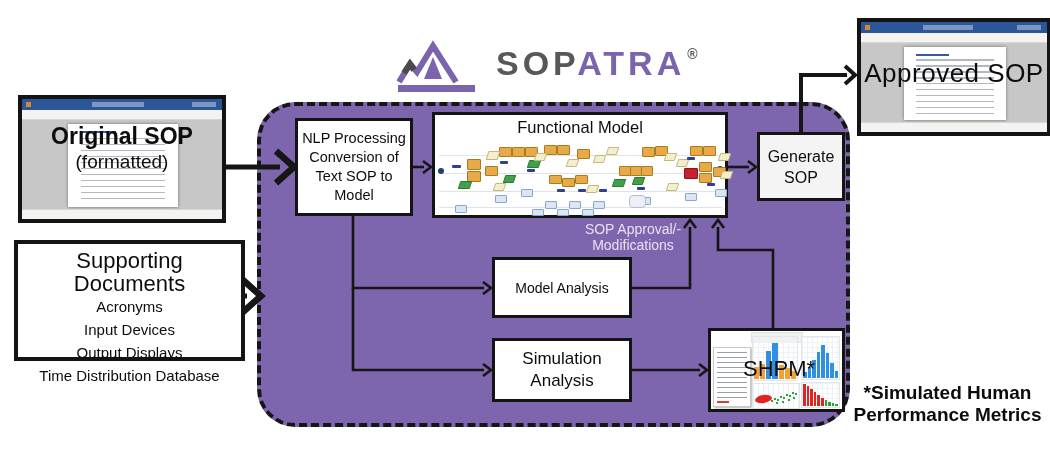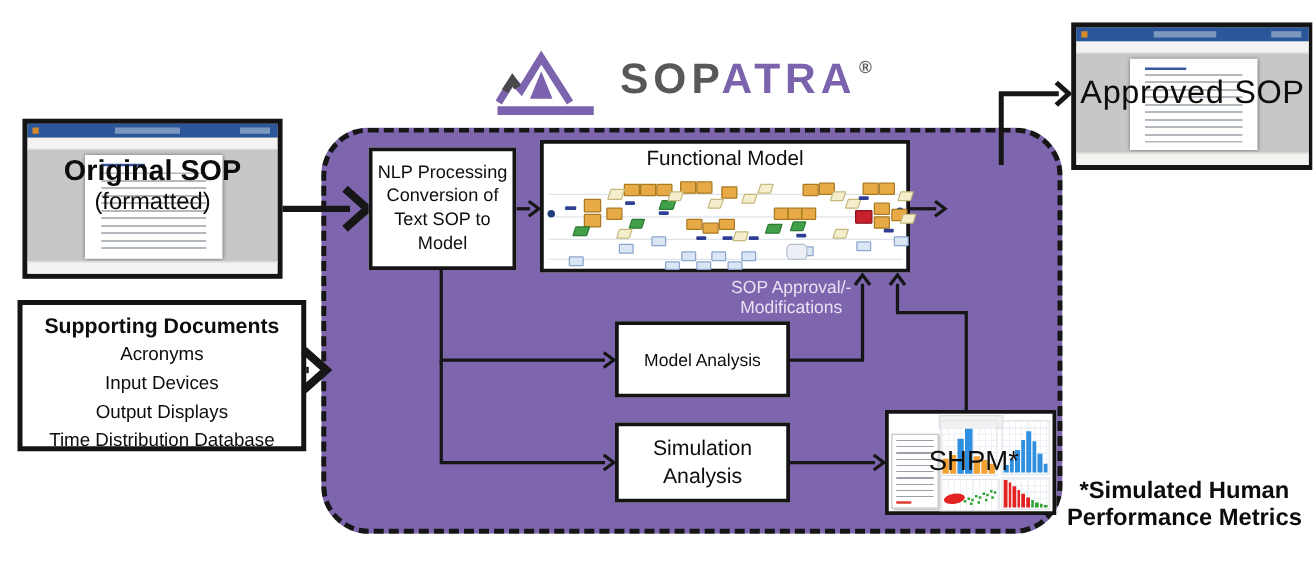--- a/index.html
+++ b/index.html
@@ -56,21 +56,21 @@
   .ww-status{position:absolute;bottom:0;left:0;right:0;height:9px;background:#f4f3f1;border-top:1px solid #d8d6d2;}
   .ww-overlay{position:absolute;left:-8px;right:-8px;text-align:center;color:#0c0c0c;z-index:3;}
 
   .orig-title{top:24px;font-size:23px;font-weight:bold;}
   .orig-sub{top:52px;font-size:19px;font-weight:normal;}
   .appr-title{top:36px;font-size:26px;font-weight:normal;letter-spacing:0.5px;}
 
   
   .supp-box{position:absolute;left:14px;top:240px;width:231px;height:121px;box-sizing:border-box;
             background:#fff;border:4px solid #141414;text-align:center;padding-top:5px;}
-  .supp-title{font-size:17px;font-weight:bold;line-height:23px;}
+  .supp-title{font-size:22px;font-weight:normal;line-height:23px;}
   .supp-item{display:block;font-size:15px;line-height:23px;}
 
   
   .shpm-box{position:absolute;left:708px;top:328px;width:137px;height:84px;box-sizing:border-box;
             background:#fff;border:3px solid #141414;z-index:4;}
   .shpm-inner{position:relative;width:131px;height:78px;}
   .shpm-toolbar{position:absolute;left:40px;top:1px;width:50px;height:9px;background:#f1f1f1;border:1px solid #e0e0e0;}
   .stat-card{position:absolute;left:2px;top:16px;width:36px;height:58px;background:#fff;border:1px solid #c8c8c8;box-shadow:1px 1px 2px rgba(0,0,0,.3);}
   .stat-lines{position:absolute;left:3px;right:3px;top:4px;bottom:8px;
               background:repeating-linear-gradient(to bottom,#9aa0a8 0 1px,transparent 1px 5px);}
@@ -265,20 +265,24 @@
 
   <div class="pbox ma-box">
     <span>Model Analysis</span>
   </div>
 
   <div class="pbox sa-box">
     <span>Simulation</span>
     <span>Analysis</span>
   </div>
 
+  <div class="pbox gen-box">
+    <span>Generate</span>
+    <span>SOP</span>
+  </div>
 
   <div class="approval-label">
     <span>SOP Approval/-</span><br>
     <span>Modifications</span>
   </div>
 
   <div class="shpm-box">
     <div class="shpm-inner">
       <div class="shpm-toolbar"></div>
       <div class="stat-card">

